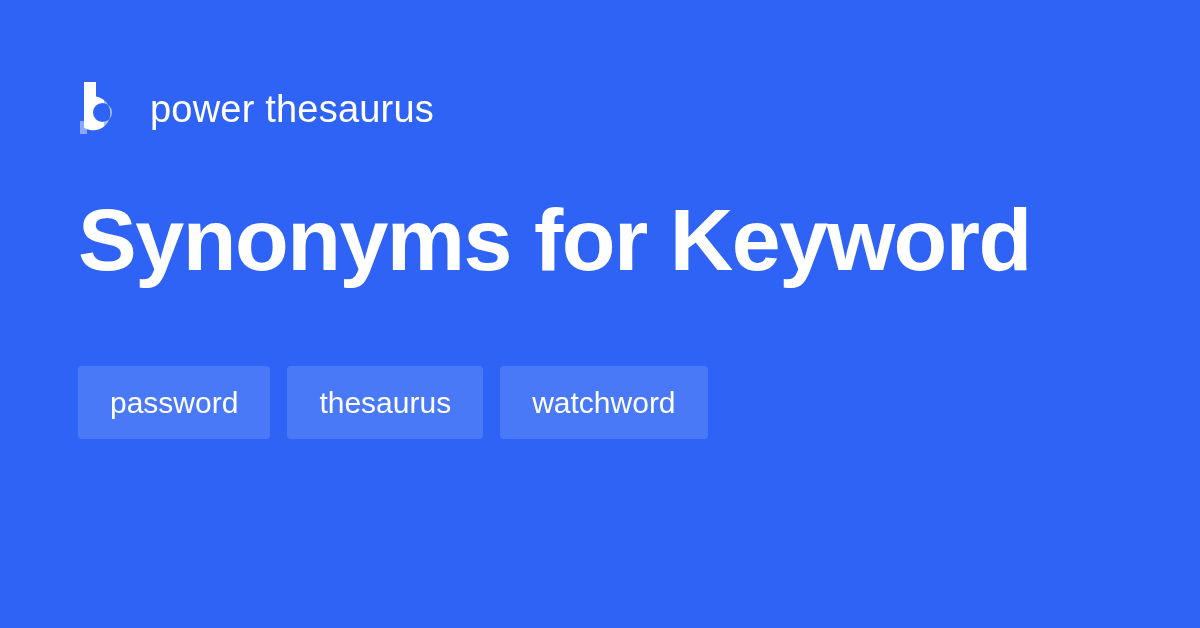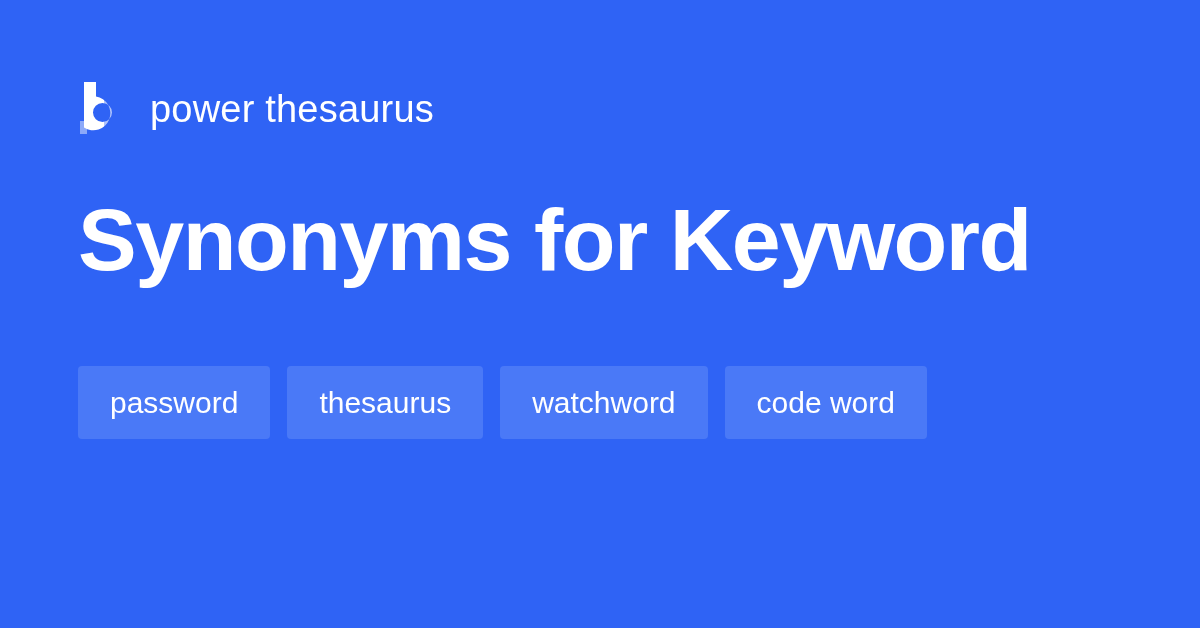--- a/index.html
+++ b/index.html
@@ -110,16 +110,15 @@
     </svg>
     <span class="brand-name">power thesaurus</span>
   </div>
 
   <h1 class="headline">Synonyms for Keyword</h1>
 
   <div class="chips">
     <div class="chip">password</div>
     <div class="chip">thesaurus</div>
     <div class="chip">watchword</div>
-    <div class="chip">code word</div>
   </div>
 
 </div>
 
 </body></html>

